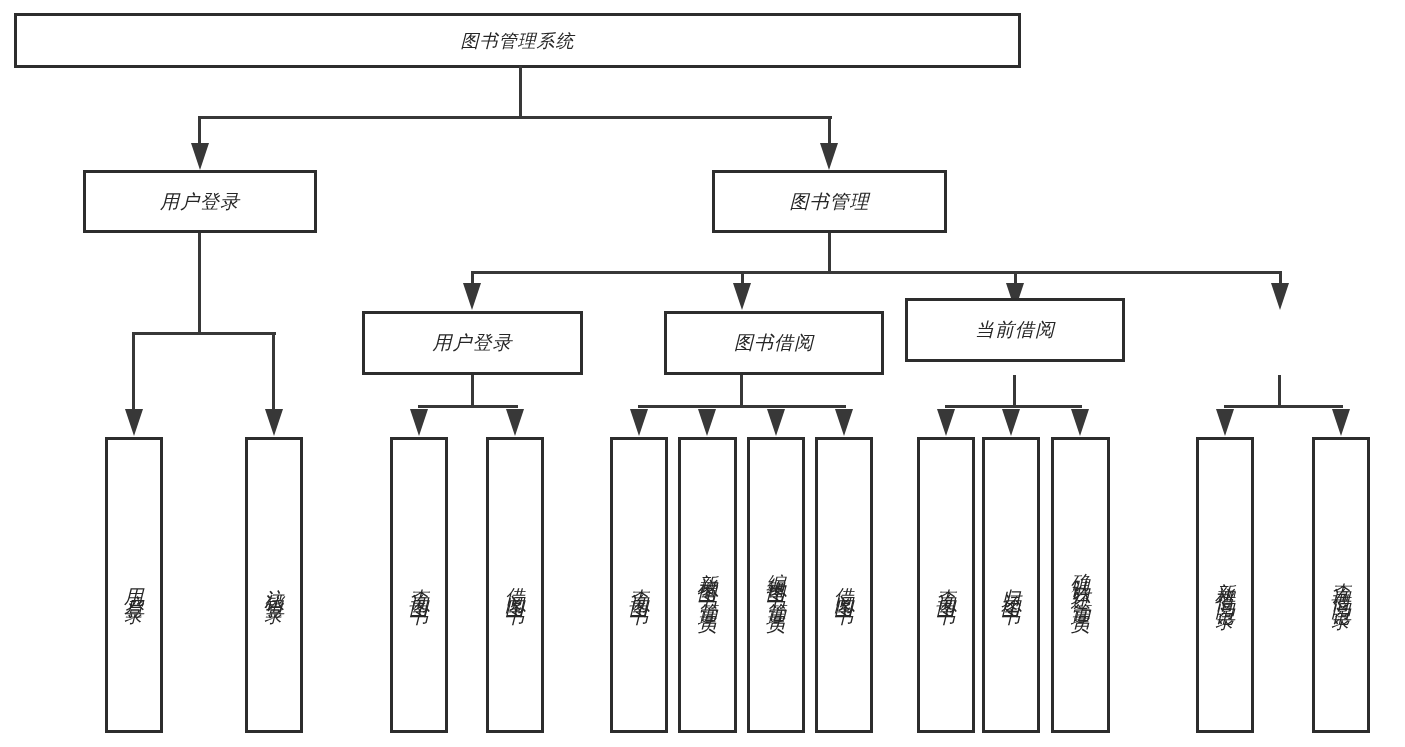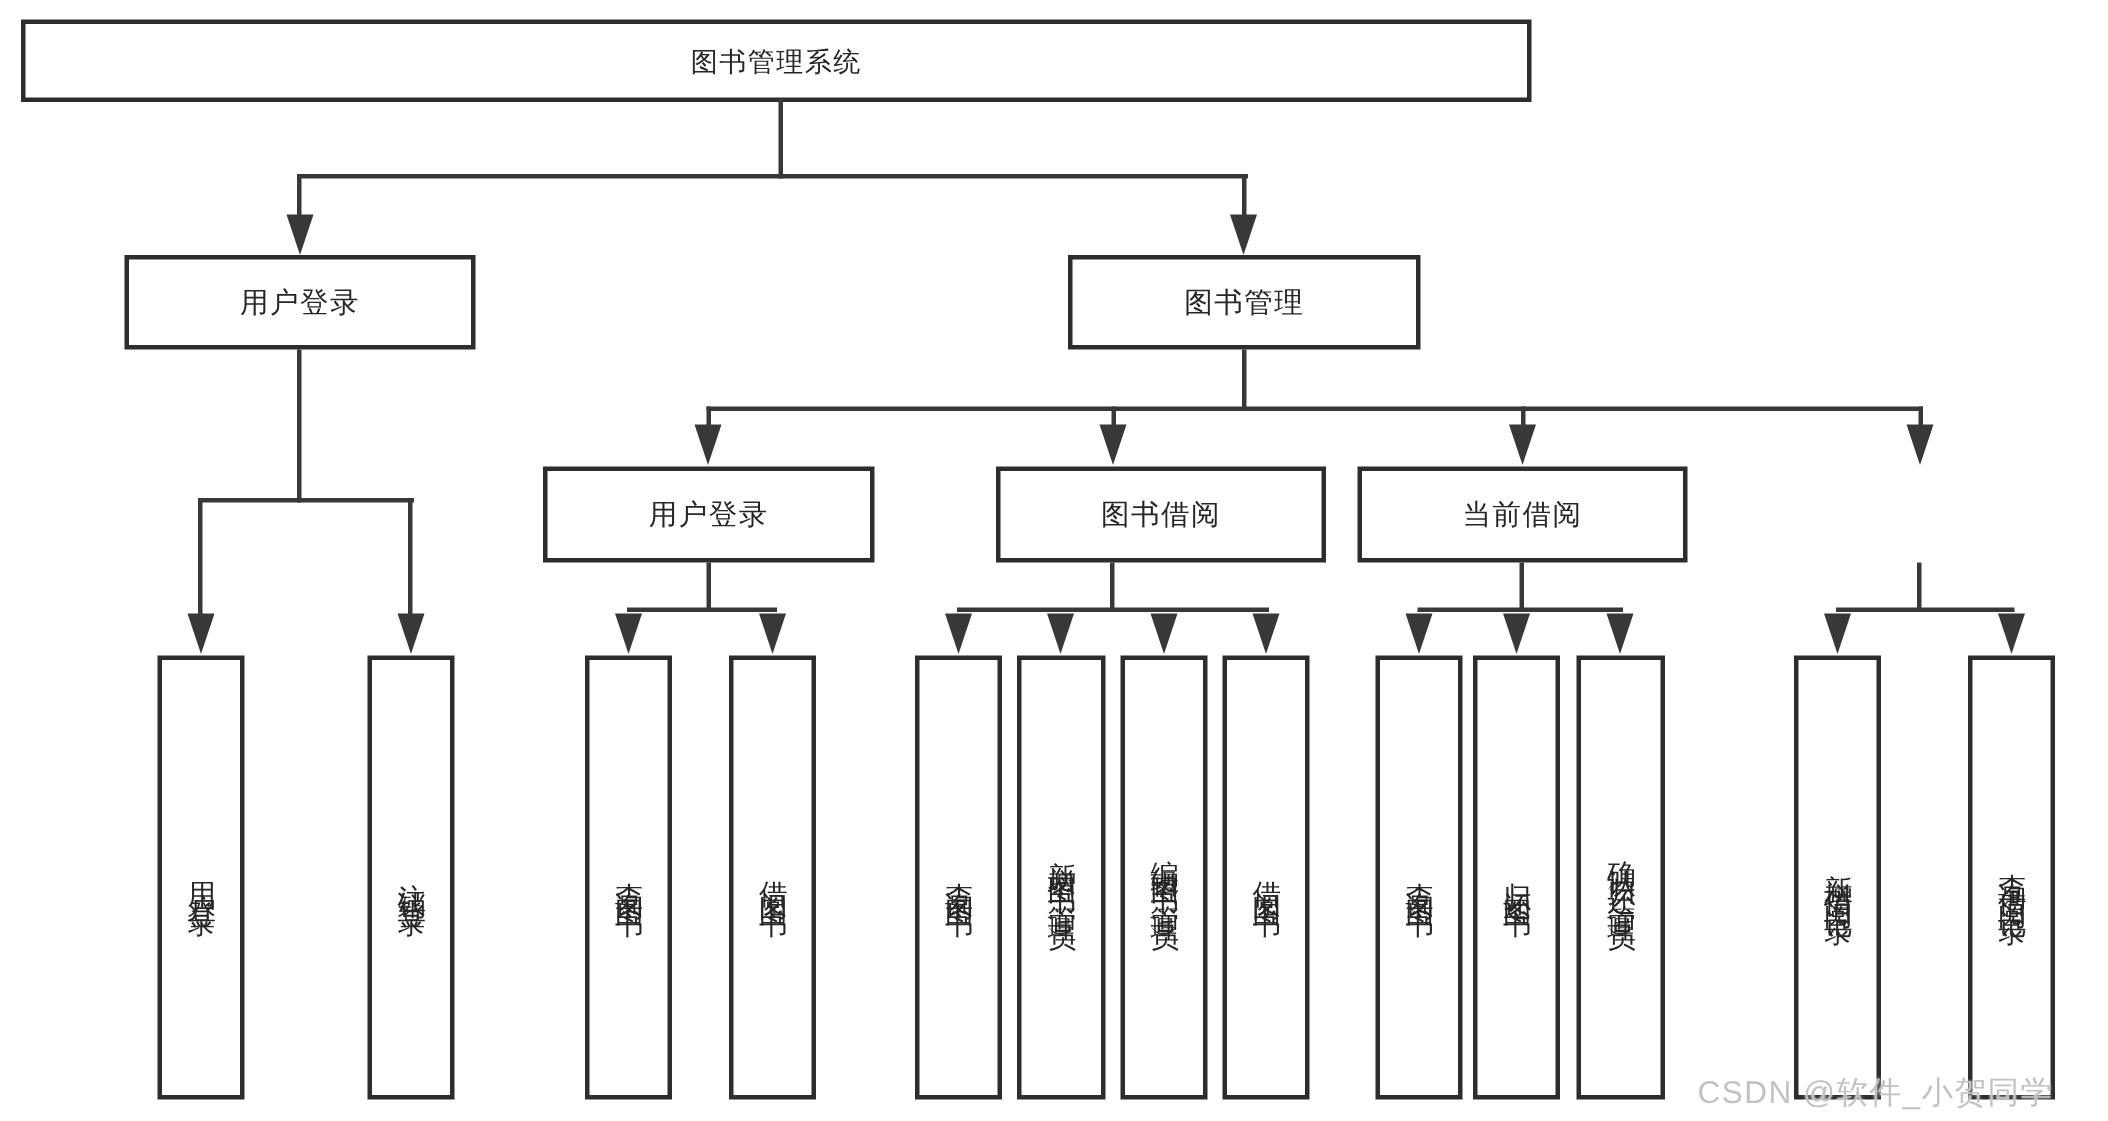--- a/index.html
+++ b/index.html
@@ -4,20 +4,21 @@
 <style>
   :root{
     --line:#383838; --border:#2d2d2d; --fill:#ffffff; --text:#262626;
     --watermark:#c2c2c2; --bg:#ffffff;
   }
   html,body{margin:0;padding:0;background:var(--bg);}
   #stage{
     position:relative; width:1373px; height:747px; background:var(--bg);
     overflow:hidden;
     font-family:"Liberation Sans","DejaVu Sans",sans-serif;
+    font-style:italic;
   }
   .box{
     position:absolute; box-sizing:border-box; background:var(--fill);
     border:3px solid var(--border);
     display:flex; align-items:center; justify-content:center;
     font-size:19px; color:var(--text); letter-spacing:1px;
   }
   .box.title{font-size:18px;}
   .box.vert span{
     writing-mode:vertical-rl; text-orientation:mixed;
@@ -75,21 +76,21 @@
   <div class="arrow" style="left:1006px;top:283px;"></div>
   <div class="line" style="left:1279px;top:271px;width:3px;height:18px;"></div>
   <div class="arrow" style="left:1271px;top:283px;"></div>
 
   <div class="box" style="left:362px;top:311px;width:221px;height:64px;">
     <span>用户登录</span>
   </div>
   <div class="box" style="left:664px;top:311px;width:220px;height:64px;">
     <span>图书借阅</span>
   </div>
-  <div class="box" style="left:905px;top:311px;width:220px;height:64px;">
+  <div class="box" style="left:905px;top:298px;width:220px;height:64px;">
     <span>当前借阅</span>
   </div>
 
   <div class="line" style="left:471px;top:375px;width:3px;height:33px;"></div>
   <div class="line" style="left:418px;top:405px;width:100px;height:3px;"></div>
   <div class="arrow" style="left:410px;top:409px;"></div>
   <div class="arrow" style="left:506px;top:409px;"></div>
 
   <div class="line" style="left:740px;top:375px;width:3px;height:33px;"></div>
   <div class="line" style="left:638px;top:405px;width:208px;height:3px;"></div>
@@ -146,15 +147,14 @@
     <span>确认归还（管理员）</span>
   </div>
 
   <div class="box vert" style="left:1196px;top:437px;width:58px;height:296px;">
     <span>新增借阅记录</span>
   </div>
   <div class="box vert" style="left:1312px;top:437px;width:58px;height:296px;">
     <span>查询借阅记录</span>
   </div>
 
-  <div class="watermark">CSDN @软件_小贺同学</div>
 
 </div>
 
 </body></html>

